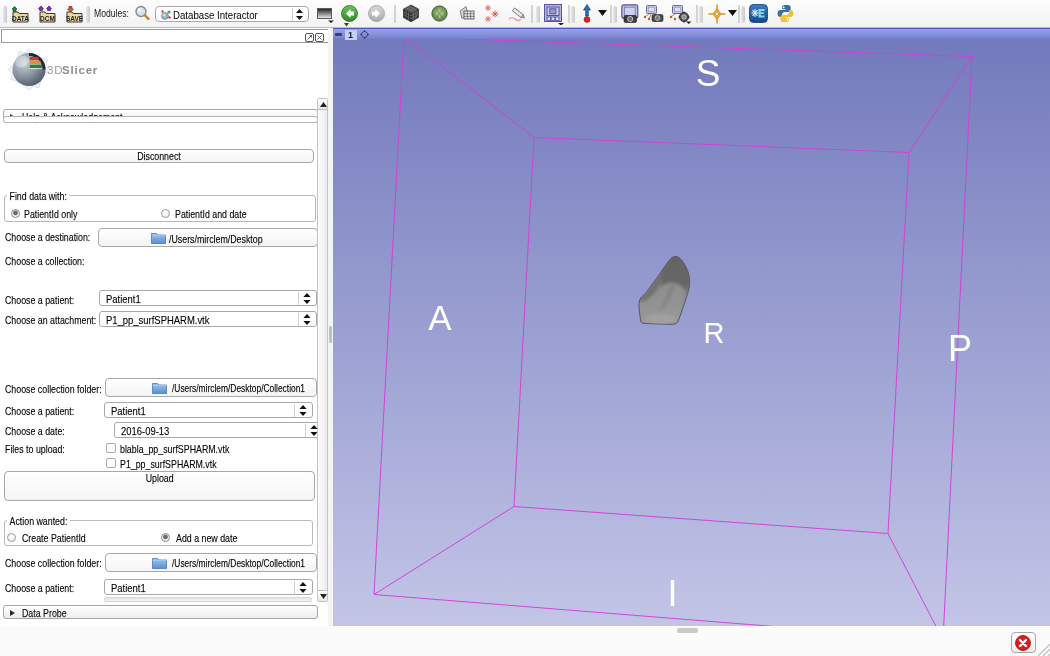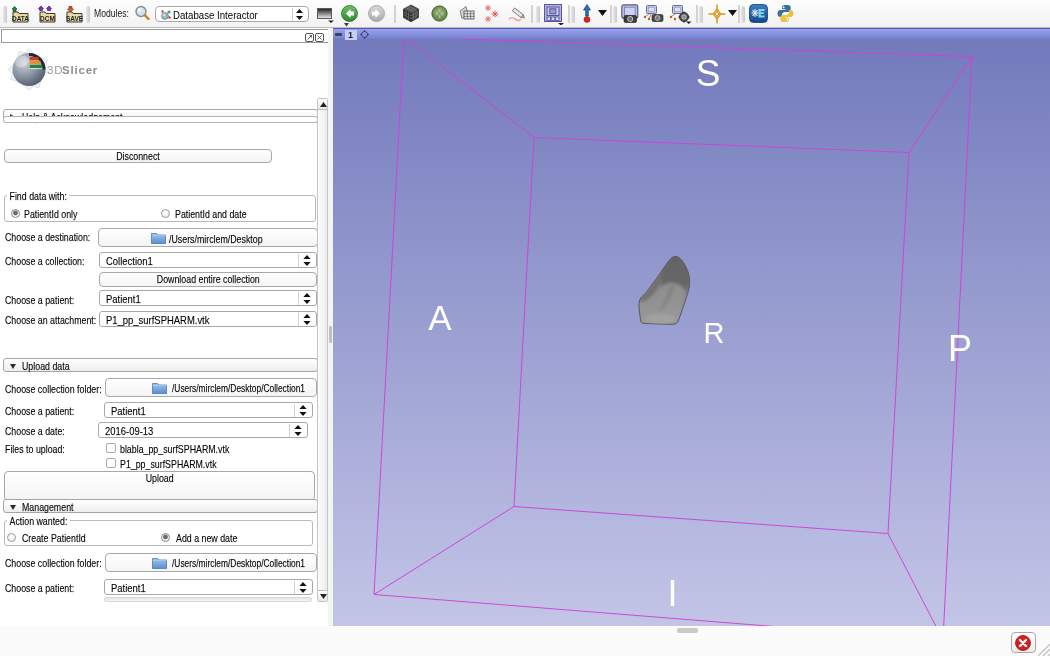--- a/index.html
+++ b/index.html
@@ -392,21 +392,21 @@
       <ellipse cx="16" cy="15.5" rx="7" ry="5.5" fill="#ffffff" opacity="0.3" transform="rotate(-25 16 15.5)"></ellipse>
       <text x="41" y="27.5" font-size="11.5" letter-spacing="0.8" fill="#9b9b9b">3D</text>
       <text x="56" y="27.5" font-size="11.5" font-weight="bold" letter-spacing="0.8" fill="#8e8e8e">Slicer</text>
     </svg>
 
     <div class="sect" style="top:81px">
         <div class="tri tri-r"></div>
         <div class="stxt">Help &amp; Acknowledgement</div>
       </div>
     <div style="position:absolute;left:3px;top:88px;width:315px;height:7px;border:1px solid #b5b5b5;border-radius:3px;background:#fff"></div>
-    <div class="btn" style="left:4px;top:120.5px;width:268px;height:14.5px;line-height:13px"><span>Disconnect</span></div>
+    <div class="btn" style="left:4px;top:120.5px;width:310px;height:14.5px;line-height:13px"><span>Disconnect</span></div>
 
     <div class="grpbox" style="left:3.5px;top:167px;width:312px;height:27px"></div>
     <div class="grplbl" style="left:6.5px;top:162px">Find data with:</div>
     <div class="radio on" style="left:11px;top:181px"></div>
     <div class="flbl" style="left:24px;top:180px">PatientId only</div>
     <div class="radio" style="left:161px;top:181px"></div>
     <div class="flbl" style="left:175px;top:180px">PatientId and date</div>
 
     <div class="flbl" style="left:5px;top:203px">Choose a destination:</div>
     <div class="btn" style="left:98px;top:200px;width:220px;height:18.5px"></div>
@@ -416,88 +416,71 @@
           <linearGradient id="gfold1" x1="0" y1="0" x2="0" y2="1">
         <stop offset="0" stop-color="#9ec4ee"></stop>
             <stop offset="1" stop-color="#5a8fd0"></stop>
           </linearGradient>
         </defs>
       <path d="M0.5 4.5 L14.5 4.5" stroke="#aacdf2" stroke-width="0.8"></path>
     </svg>
     <div class="flbl" style="left:169px;top:205px">/Users/mirclem/Desktop</div>
 
     <div class="flbl" style="left:5px;top:227px">Choose a collection:</div>
-    <div class="combo" style="left:99px;top:223.5px;width:218px">
-      <div class="ctxt">Collection1</div>
-        <div class="csep"></div>
-      <svg class="spinarrows" viewBox="0 0 12 13">
-          <path d="M6 1 L9.6 5 L2.4 5 Z" fill="#111"></path>
-          <path d="M6 12 L9.6 8 L2.4 8 Z" fill="#111"></path>
-        </svg>
-    </div>
-    <div class="btn" style="left:99px;top:244px;width:218px;height:14.5px;line-height:13px"><span>Download entire collection</span></div>
     <div class="flbl" style="left:5px;top:266px">Choose a patient:</div>
     <div class="combo" style="left:99px;top:262px;width:218px">
       <div class="ctxt">Patient1</div>
         <div class="csep"></div>
       <svg class="spinarrows" viewBox="0 0 12 13">
           <path d="M6 1 L9.6 5 L2.4 5 Z" fill="#111"></path>
           <path d="M6 12 L9.6 8 L2.4 8 Z" fill="#111"></path>
         </svg>
     </div>
     <div class="flbl" style="left:5px;top:286px">Choose an attachment:</div>
     <div class="combo" style="left:99px;top:282.5px;width:218px">
       <div class="ctxt">P1_pp_surfSPHARM.vtk</div>
         <div class="csep"></div>
       <svg class="spinarrows" viewBox="0 0 12 13">
           <path d="M6 1 L9.6 5 L2.4 5 Z" fill="#111"></path>
           <path d="M6 12 L9.6 8 L2.4 8 Z" fill="#111"></path>
         </svg>
     </div>
 
-    <div class="sect" style="top:330px">
-        <div class="tri tri-d"></div>
-        <div class="stxt">Upload data</div>
-      </div>
     <div class="flbl" style="left:5px;top:355px">Choose collection folder:</div>
     <div class="btn" style="left:105px;top:350px;width:211.5px;height:19px"></div>
     <svg style="position:absolute;left:152px;top:353px" width="15" height="13" viewBox="0 0 15 13">
       <path d="M0.5 2.5 L5.5 2.5 L7 4 L14.5 4 L14.5 12.5 L0.5 12.5 Z" fill="url(#gfold1)" stroke="#4a78b0" stroke-width="0.8"></path>
       <path d="M0.5 4.5 L14.5 4.5" stroke="#aacdf2" stroke-width="0.8"></path>
     </svg>
     <div class="flbl" style="left:172px;top:355px;font-size:10px">/Users/mirclem/Desktop/Collection1</div>
     <div class="flbl" style="left:5px;top:377px">Choose a patient:</div>
     <div class="combo" style="left:103.5px;top:373.5px;width:209.5px">
       <div class="ctxt">Patient1</div>
         <div class="csep"></div>
       <svg class="spinarrows" viewBox="0 0 12 13">
           <path d="M6 1 L9.6 5 L2.4 5 Z" fill="#111"></path>
           <path d="M6 12 L9.6 8 L2.4 8 Z" fill="#111"></path>
         </svg>
     </div>
     <div class="flbl" style="left:5px;top:397px">Choose a date:</div>
-    <div class="combo" style="left:98px;top:393.5px;width:209.5px">
+    <div class="combo" style="left:114px;top:393.5px;width:209.5px">
       <div class="ctxt">2016-09-13</div>
         <div class="csep"></div>
       <svg class="spinarrows" viewBox="0 0 12 13">
           <path d="M6 1 L9.6 5 L2.4 5 Z" fill="#111"></path>
           <path d="M6 12 L9.6 8 L2.4 8 Z" fill="#111"></path>
         </svg>
     </div>
     <div class="flbl" style="left:5px;top:415px">Files to upload:</div>
     <div class="check" style="left:106px;top:415px"></div>
     <div class="flbl" style="left:119.5px;top:415px">blabla_pp_surfSPHARM.vtk</div>
     <div class="check" style="left:106px;top:430px"></div>
     <div class="flbl" style="left:119.5px;top:430px">P1_pp_surfSPHARM.vtk</div>
     <div class="btn" style="left:4px;top:443px;width:310.5px;height:30px;line-height:13px"><span>Upload</span></div>
 
-    <div class="sect" style="top:471px">
-        <div class="tri tri-d"></div>
-        <div class="stxt">Management</div>
-      </div>
     <div class="grpbox" style="left:3.5px;top:492px;width:309px;height:26px"></div>
     <div class="grplbl" style="left:6.5px;top:487px">Action wanted:</div>
     <div class="radio" style="left:7px;top:505px"></div>
     <div class="flbl" style="left:22px;top:504px">Create PatientId</div>
     <div class="radio on" style="left:160.5px;top:505px"></div>
     <div class="flbl" style="left:176px;top:504px">Add a new date</div>
     <div class="flbl" style="left:5px;top:529px">Choose collection folder:</div>
     <div class="btn" style="left:105px;top:525px;width:211.5px;height:19px"></div>
     <svg style="position:absolute;left:152px;top:528px" width="15" height="13" viewBox="0 0 15 13">
       <path d="M0.5 2.5 L5.5 2.5 L7 4 L14.5 4 L14.5 12.5 L0.5 12.5 Z" fill="url(#gfold1)" stroke="#4a78b0" stroke-width="0.8"></path>
@@ -507,20 +490,24 @@
     <div class="flbl" style="left:5px;top:554px">Choose a patient:</div>
     <div class="combo" style="left:103.5px;top:551px;width:209.5px">
       <div class="ctxt">Patient1</div>
         <div class="csep"></div>
       <svg class="spinarrows" viewBox="0 0 12 13">
           <path d="M6 1 L9.6 5 L2.4 5 Z" fill="#111"></path>
           <path d="M6 12 L9.6 8 L2.4 8 Z" fill="#111"></path>
         </svg>
     </div>
     <div id="hscroll"></div>
+    <div class="sect" style="top:577px">
+        <div class="tri tri-r"></div>
+        <div class="stxt">Data Probe</div>
+      </div>
 
     <div id="vscroll">
       <div style="position:absolute;left:0;top:0;width:9px;height:11px;border-bottom:1px solid #bbb;background:linear-gradient(#fff,#e8e8e8)">
         <svg style="position:absolute;left:1.5px;top:3px" width="7" height="5" viewBox="0 0 7 5">
             <path d="M3.5 0 L7 5 L0 5 Z" fill="#222"></path>
           </svg>
       </div>
       <div style="position:absolute;left:0;top:11px;width:9px;height:482px;background:linear-gradient(90deg,#fdfdfd,#ececec)"></div>
       <div style="position:absolute;left:0;bottom:0;width:9px;height:11px;border-top:1px solid #bbb;background:linear-gradient(#fff,#e8e8e8)">
         <svg style="position:absolute;left:1.5px;top:3px" width="7" height="5" viewBox="0 0 7 5">

